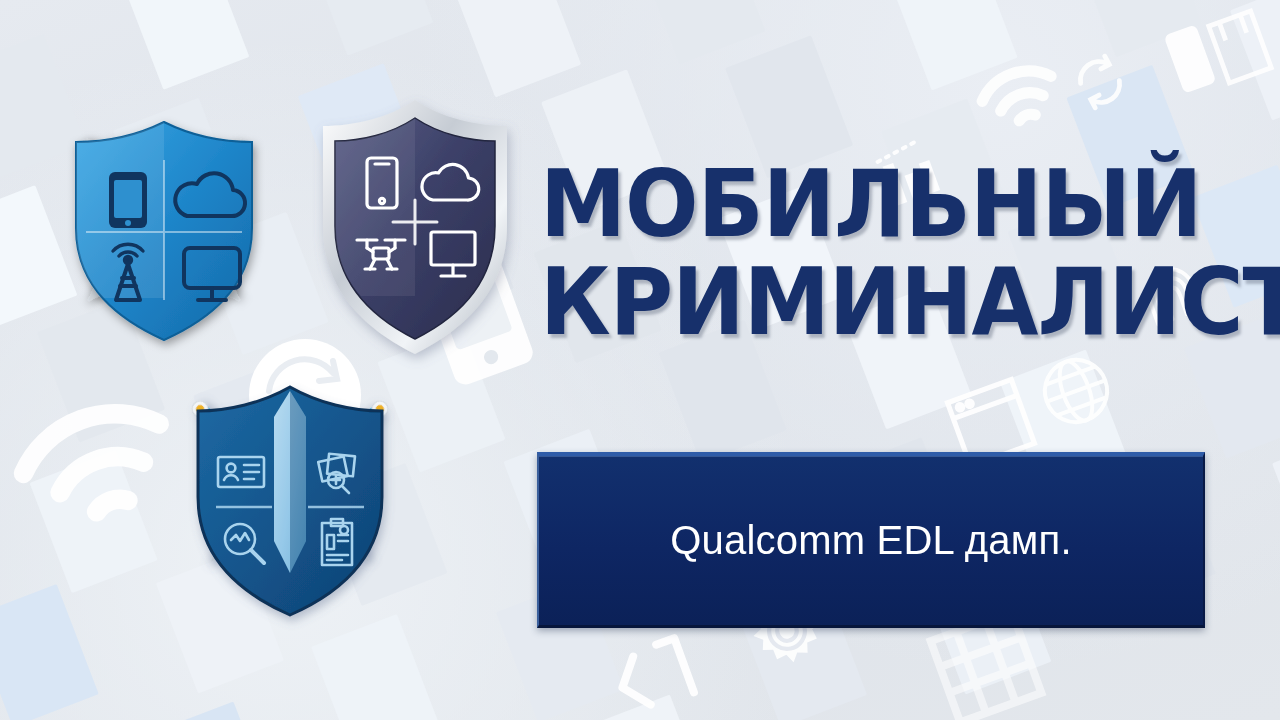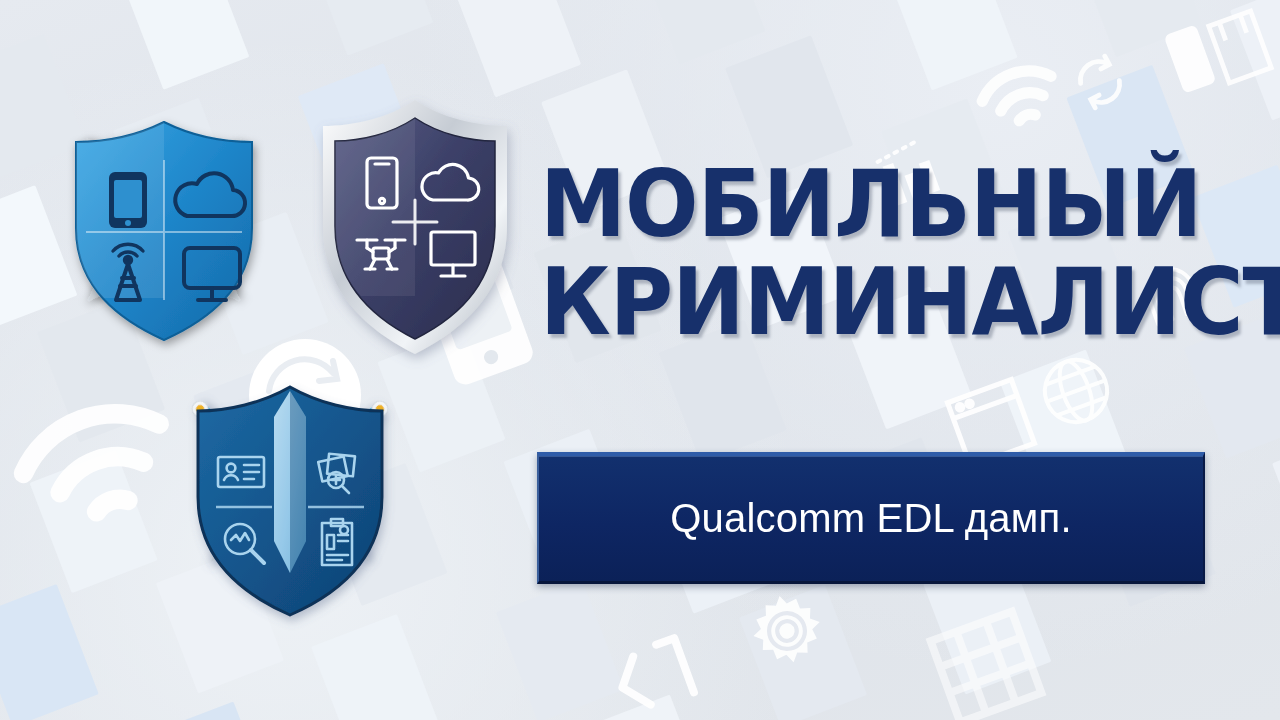--- a/index.html
+++ b/index.html
@@ -40,21 +40,21 @@
     transform:scaleX(0.94);
     transform-origin:left top;
     text-shadow:3px 4px 3px rgba(90,100,120,0.40);
     white-space:nowrap;
   }
   .title .l1{display:block;}
   .title .l2{display:block;margin-top:8px;}
 
   
   .banner{
-    position:absolute;left:537px;top:452px;width:668px;height:132px;
+    position:absolute;left:537px;top:452px;width:668px;height:176px;
     background:linear-gradient(180deg,#12306e 0%,#0e2663 55%,#0b2158 100%);
     border-top:4px solid #2f5ca8;
     border-left:2px solid #3a5f9c;
     border-right:2px solid #091a46;
     border-bottom:3px solid #07163b;
     box-shadow:0 3px 7px rgba(40,55,85,0.38), inset 0 1px 0 rgba(120,160,220,.35);
     display:flex;flex-direction:column;align-items:center;justify-content:center;
     box-sizing:border-box;
   }
   .banner-line{

